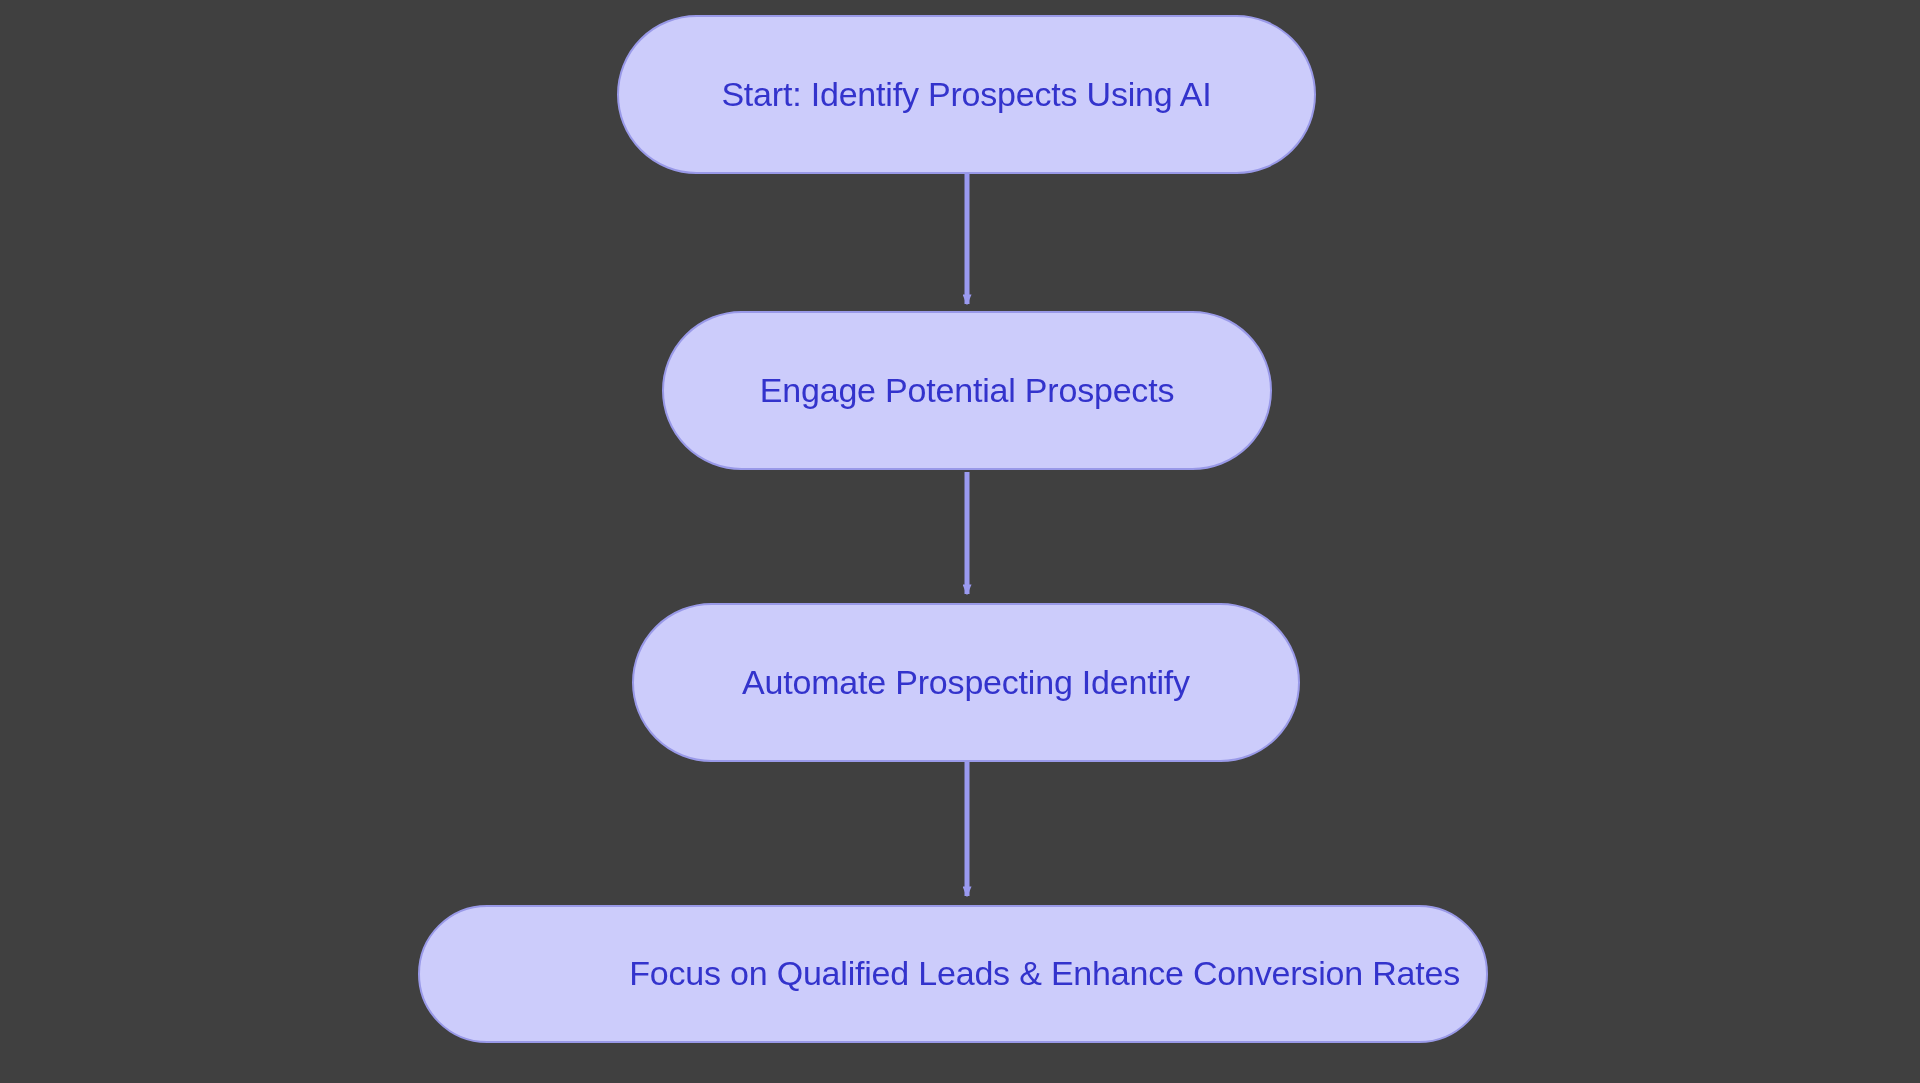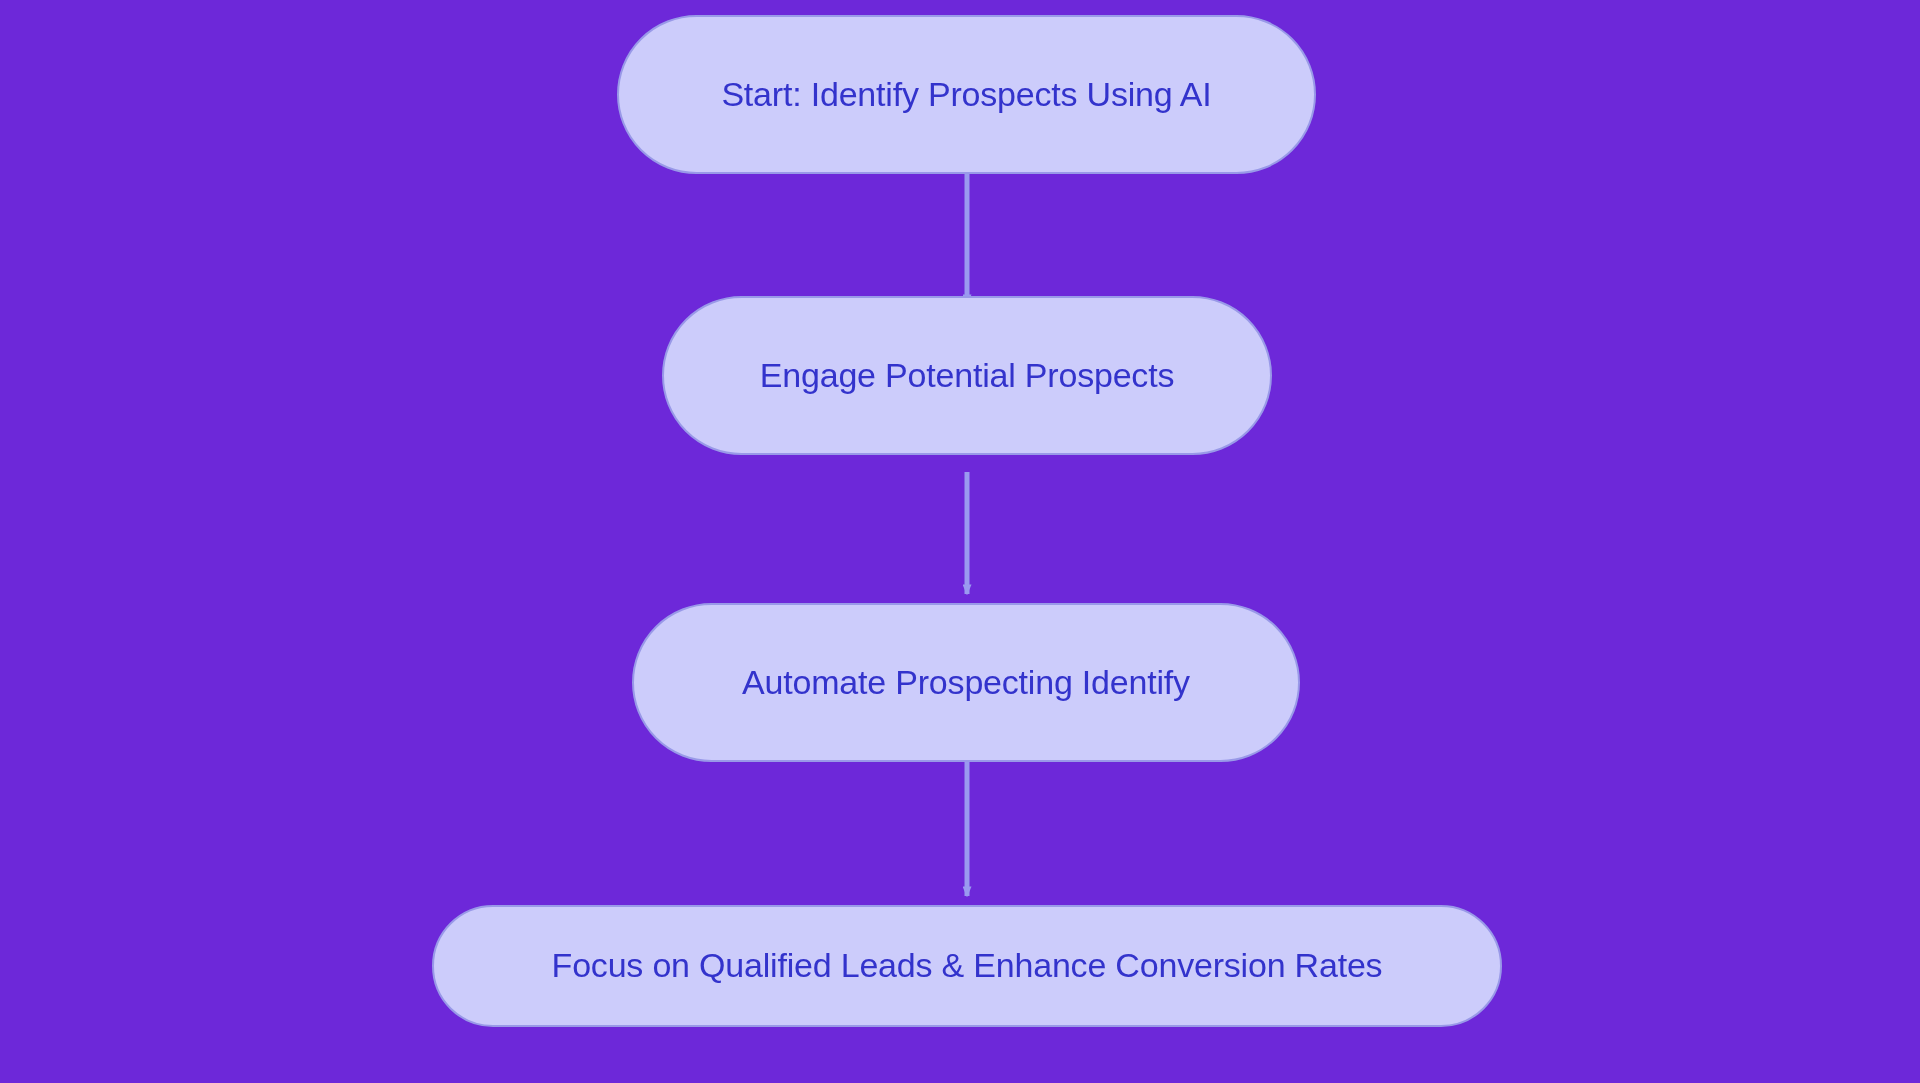--- a/index.html
+++ b/index.html
@@ -12,21 +12,21 @@
     width: 1920px;
     height: 1083px;
     font-family: "Liberation Sans", sans-serif;
     overflow: hidden;
   }
 
   #flowchart-canvas {
     position: relative;
     width: 1920px;
     height: 1083px;
-    background: #6d28d9;
+    background: #404040;
   }
 
   #flow-svg {
     position: absolute;
     top: 0;
     left: 0;
     width: 1920px;
     height: 1083px;
     display: block;
   }
@@ -50,23 +50,23 @@
     font-weight: 400;
     line-height: 1.15;
     letter-spacing: -0.2px;
     white-space: nowrap;
     text-align: center;
     padding: 0 26px;
   }
 
   
   #node-0 { left: 617px;  top: 15px;   width: 699px;  height: 159px; }
-  #node-1 { left: 662px;  top: 296px;  width: 610px;  height: 159px; }
+  #node-1 { left: 662px;  top: 311px;  width: 610px;  height: 159px; }
   #node-2 { left: 632px;  top: 603px;  width: 668px;  height: 159px; }
-  #node-3 { left: 432px;  top: 905px;  width: 1070px; height: 122px; }
+  #node-3 { left: 418px;  top: 905px;  width: 1070px; height: 138px; justify-content: flex-end; }
 </style>
 </head>
 <body>
 
 <div id="flowchart-canvas">
 
   <svg id="flow-svg" viewBox="0 0 1920 1083" xmlns="http://www.w3.org/2000/svg">
     <defs>
       <marker id="arrowhead" markerWidth="11" markerHeight="9" refX="9.6" refY="4.5" orient="auto" markerUnits="userSpaceOnUse">
         <path d="M 0 0 L 11 4.5 L 0 9 z" fill="#9a9af0"></path>

